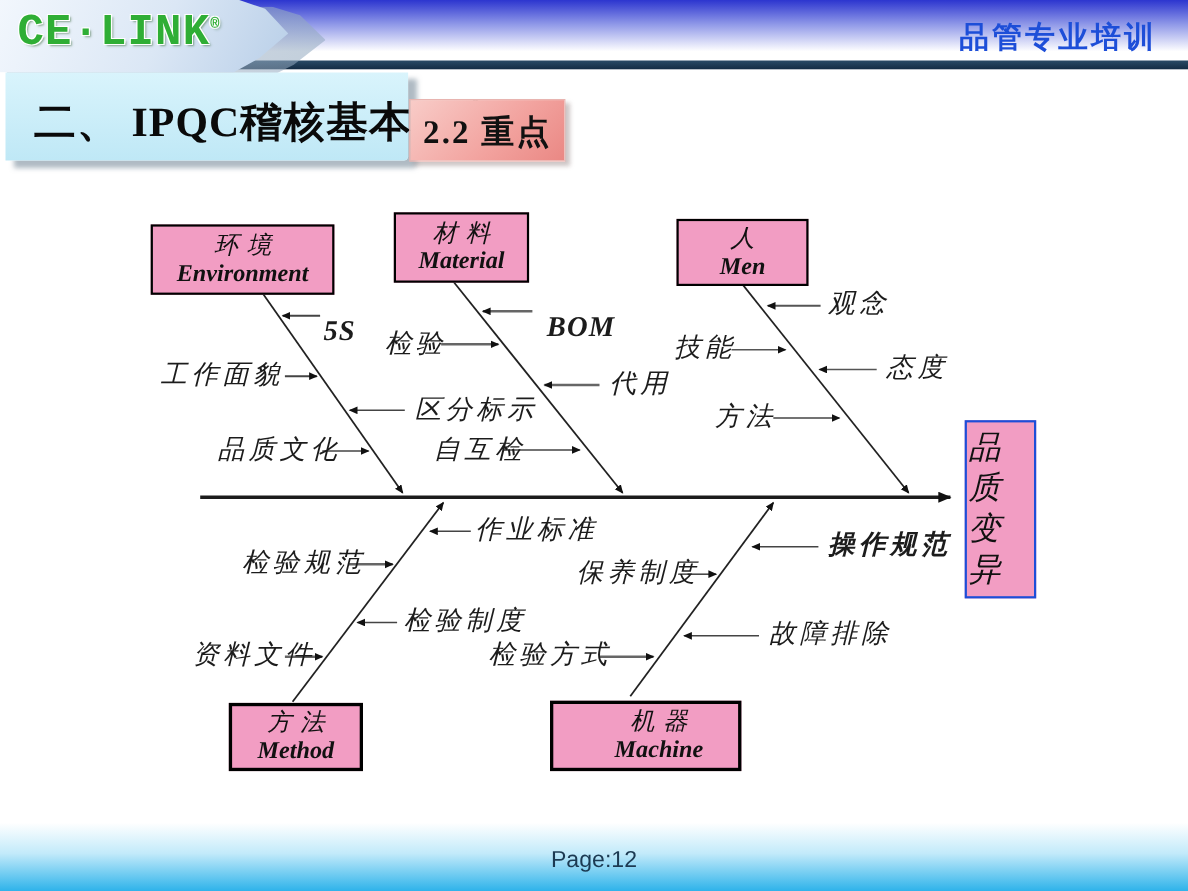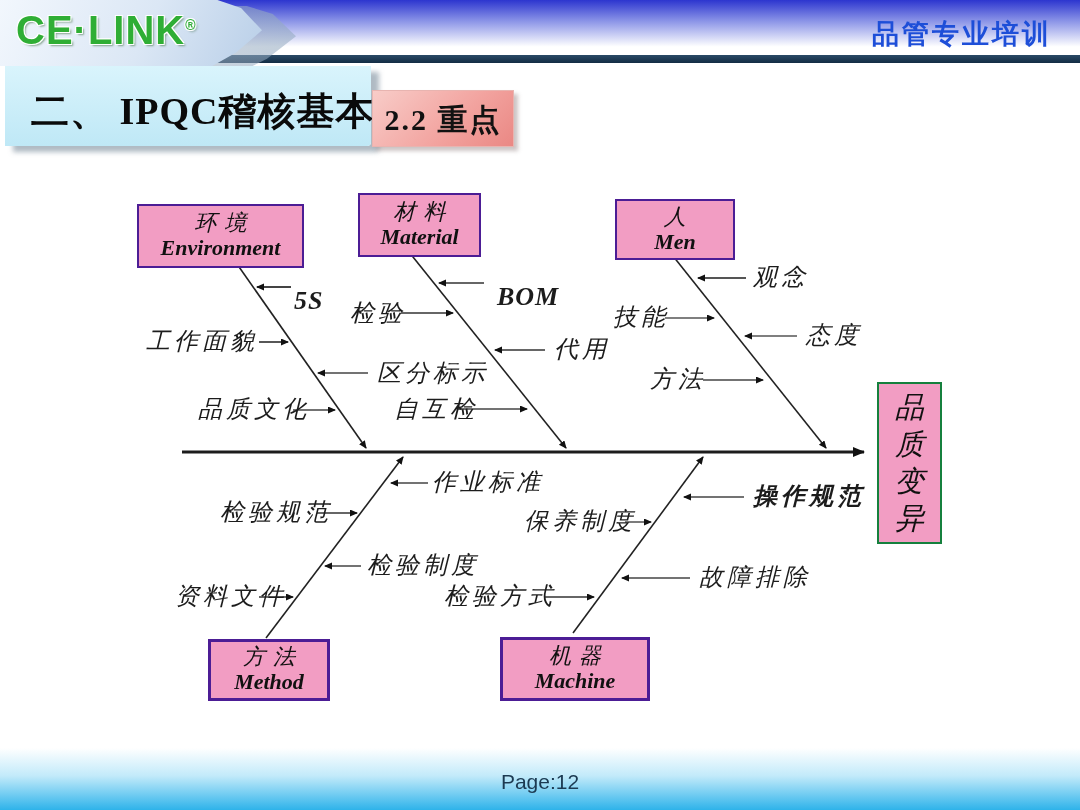--- a/index.html
+++ b/index.html
@@ -32,21 +32,21 @@
   .logo-shadow{
     position:absolute;left:6px;top:6px;width:290px;height:66px;z-index:2;
     background:linear-gradient(115deg,#b9c6d6,#8fa6bd);
     clip-path:polygon(0 0,83% 0,92% 12%,100% 46%,90% 80%,81% 100%,0 100%);
     opacity:.55;
   }
   .logo-text{
     position:absolute;left:16px;top:8px;
     font-weight:bold;font-size:40px;letter-spacing:1px;color:#2fae35;
     text-shadow:1px 1px 0 #ffffff,-1px -1px 0 #ffffff,1px -1px 0 #ffffff,-1px 1px 0 #ffffff,2px 2px 2px rgba(40,90,40,.5);
-    font-family:Liberation Sans, sans-serif;
+    font-family:Liberation Mono, monospace;
   }
   .logo-mark{font-size:14px;vertical-align:super;}
   
   .title-box{
     position:absolute;left:5px;top:66px;width:366px;height:80px;z-index:2;
     background:linear-gradient(to bottom,#d9f4fc,#bfe8f6);
     border-radius:0 0 4px 0;
     box-shadow:8px 6px 5px rgba(110,130,145,.55);
     display:flex;align-items:center;
   }
@@ -65,37 +65,37 @@
   }
   .badge-text{
     font-family:"Liberation Serif", serif;
     font-weight:bold;font-size:30px;color:#111;letter-spacing:2px;
     padding-top:4px;
   }
   
   .bones-svg{position:absolute;left:0;top:0;width:1080px;height:810px;z-index:0;}
   .catbox{
     position:absolute;z-index:1;
-    background:#f29dc3;border:2px solid #4c1d95;
+    background:#f29dc3;border:2px solid #000000;
     display:flex;flex-direction:column;align-items:center;justify-content:center;
     text-align:center;
   }
   .catbox .zh{
     font-family:"Liberation Serif", serif;font-style:italic;
     font-size:22px;color:#111;letter-spacing:8px;line-height:1.1;
     text-indent:8px;
   }
   .catbox .en{
     font-family:"Liberation Serif", serif;font-style:italic;font-weight:bold;
     font-size:22px;color:#111;line-height:1.15;
   }
   .effect-box{
     position:absolute;left:877px;top:382px;width:61px;height:158px;z-index:1;
-    background:#f29dc3;border:2px solid #15803d;
-    display:flex;align-items:center;justify-content:center;
+    background:#f29dc3;border:2px solid #1d4ed8;
+    display:flex;align-items:center;justify-content:flex-start;
   }
   .effect-text{
     font-family:"Liberation Serif", serif;font-style:italic;
     font-size:29px;color:#111;line-height:1.28;
     width:32px;text-align:center;word-break:break-all;
   }
   .cause{
     position:absolute;z-index:1;white-space:nowrap;
     font-family:"Liberation Serif", serif;font-style:italic;
     font-size:24px;color:#1c1c1c;letter-spacing:4px;line-height:1.1;
@@ -184,21 +184,21 @@
   <div class="en">Material</div>
 </div>
 <div class="catbox" style="left:615px;top:199px;width:116px;height:57px;">
   <div class="zh">人</div>
   <div class="en">Men</div>
 </div>
 <div class="catbox" style="left:208px;top:639px;width:116px;height:56px;border-width:3px;">
   <div class="zh">方法</div>
   <div class="en">Method</div>
 </div>
-<div class="catbox" style="left:500px;top:637px;width:144px;height:58px;border-width:3px;">
+<div class="catbox" style="left:500px;top:637px;width:144px;height:58px;border-width:3px;padding-left:24px;">
   <div class="zh">机器</div>
   <div class="en">Machine</div>
 </div>
 <div class="effect-box">
   <div class="effect-text">品质变异</div>
 </div>
 
 <div class="cause b" style="left:294px;top:272px;">5S</div>
 <div class="cause" style="left:146px;top:328px;">工作面貌</div>
 <div class="cause" style="left:377px;top:360px;">区分标示</div>

